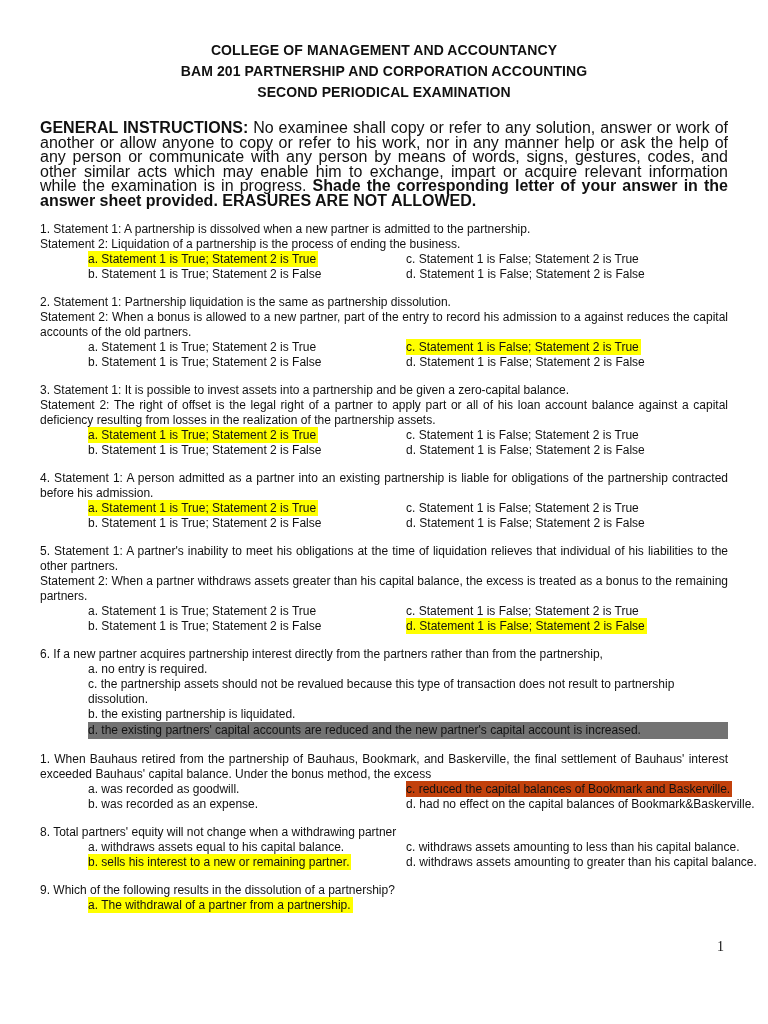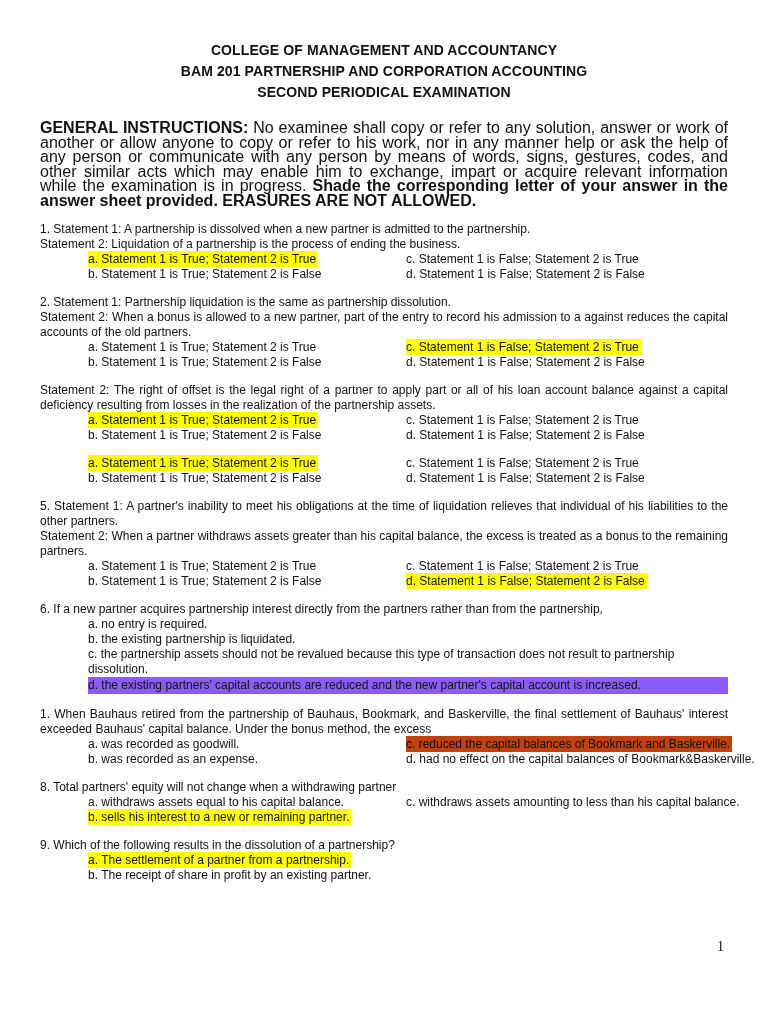--- a/index.html
+++ b/index.html
@@ -73,29 +73,31 @@
         <div class="stem-line">2. Statement 1: Partnership liquidation is the same as partnership dissolution.</div>
         <div class="stem-line">Statement 2: When a bonus is allowed to a new partner, part of the entry to record his admission to a against reduces the capital accounts of the old partners.</div>
         <div class="options two-col">
           <div class="option"><span>a. Statement 1 is True; Statement 2 is True</span></div>
           <div class="option"><span>b. Statement 1 is True; Statement 2 is False</span></div>
           <div class="option"><span class="hl" style="background: rgb(255, 255, 0);">c. Statement 1 is False; Statement 2 is True</span></div>
           <div class="option"><span>d. Statement 1 is False; Statement 2 is False</span></div>
         </div>
       </div>
       <div class="question-block">
+        <div class="stem-line">3. Statement 1: It is possible to invest assets into a partnership and be given a zero-capital balance.</div>
         <div class="stem-line">Statement 2: The right of offset is the legal right of a partner to apply part or all of his loan account balance against a capital deficiency resulting from losses in the realization of the partnership assets.</div>
         <div class="options two-col">
           <div class="option"><span class="hl" style="background: rgb(255, 255, 0);">a. Statement 1 is True; Statement 2 is True</span></div>
           <div class="option"><span>b. Statement 1 is True; Statement 2 is False</span></div>
           <div class="option"><span>c. Statement 1 is False; Statement 2 is True</span></div>
           <div class="option"><span>d. Statement 1 is False; Statement 2 is False</span></div>
         </div>
       </div>
       <div class="question-block">
+        <div class="stem-line">4. Statement 1: A person admitted as a partner into an existing partnership is liable for obligations of the partnership contracted before his admission.</div>
         <div class="options two-col">
           <div class="option"><span class="hl" style="background: rgb(255, 255, 0);">a. Statement 1 is True; Statement 2 is True</span></div>
           <div class="option"><span>b. Statement 1 is True; Statement 2 is False</span></div>
           <div class="option"><span>c. Statement 1 is False; Statement 2 is True</span></div>
           <div class="option"><span>d. Statement 1 is False; Statement 2 is False</span></div>
         </div>
       </div>
       <div class="question-block">
         <div class="stem-line">5. Statement 1: A partner's inability to meet his obligations at the time of liquidation relieves that individual of his liabilities to the other partners.</div>
         <div class="stem-line">Statement 2: When a partner withdraws assets greater than his capital balance, the excess is treated as a bonus to the remaining partners.</div>
@@ -103,46 +105,46 @@
           <div class="option"><span>a. Statement 1 is True; Statement 2 is True</span></div>
           <div class="option"><span>b. Statement 1 is True; Statement 2 is False</span></div>
           <div class="option"><span>c. Statement 1 is False; Statement 2 is True</span></div>
           <div class="option"><span class="hl" style="background: rgb(255, 255, 0);">d. Statement 1 is False; Statement 2 is False</span></div>
         </div>
       </div>
       <div class="question-block">
         <div class="stem-line">6. If a new partner acquires partnership interest directly from the partners rather than from the partnership,</div>
         <div class="options">
           <div class="option"><span>a. no entry is required.</span></div>
+          <div class="option"><span>c. the partnership assets should not be revalued because this type of transaction does not result to partnership dissolution.</span></div>
           <div class="option"><span>b. the existing partnership is liquidated.</span></div>
-          <div class="option"><span>c. the partnership assets should not be revalued because this type of transaction does not result to partnership dissolution.</span></div>
-          <div class="option option-block-hl"><span class="hl" style="background: #8b5cf6;">d. the existing partners' capital accounts are reduced and the new partner's capital account is increased.</span></div>
+          <div class="option option-block-hl"><span class="hl" style="background: #737373;">d. the existing partners' capital accounts are reduced and the new partner's capital account is increased.</span></div>
         </div>
       </div>
       <div class="question-block">
         <div class="stem-line">1. When Bauhaus retired from the partnership of Bauhaus, Bookmark, and Baskerville, the final settlement of Bauhaus' interest exceeded Bauhaus' capital balance. Under the bonus method, the excess</div>
         <div class="options two-col">
           <div class="option"><span>a. was recorded as goodwill.</span></div>
           <div class="option"><span>b. was recorded as an expense.</span></div>
           <div class="option"><span class="hl" style="background: #c2410c;">c. reduced the capital balances of Bookmark and Baskerville.</span></div>
           <div class="option"><span>d. had no effect on the capital balances of Bookmark&amp;Baskerville.</span></div>
         </div>
       </div>
       <div class="question-block">
         <div class="stem-line">8. Total partners' equity will not change when a withdrawing partner</div>
         <div class="options two-col">
           <div class="option"><span>a. withdraws assets equal to his capital balance.</span></div>
           <div class="option"><span class="hl" style="background: rgb(255, 255, 0);">b. sells his interest to a new or remaining partner.</span></div>
           <div class="option"><span>c. withdraws assets amounting to less than his capital balance.</span></div>
+          <div class="option"><span>d. withdraws assets amounting to greater than his capital balance.</span></div>
         </div>
       </div>
       <div class="question-block">
         <div class="stem-line">9. Which of the following results in the dissolution of a partnership?</div>
         <div class="options">
-          <div class="option"><span class="hl" style="background: rgb(255, 255, 0);">a. The settlement of a partner from a partnership.</span></div>
-          <div class="option"><span>b. The receipt of share in profit by an existing partner.</span></div>
+          <div class="option"><span class="hl" style="background: rgb(255, 255, 0);">a. The withdrawal of a partner from a partnership.</span></div>
         </div>
       </div>
     </div>
 
   <div class="page-number">1</div>
 
 </div>
 
 </body></html>

